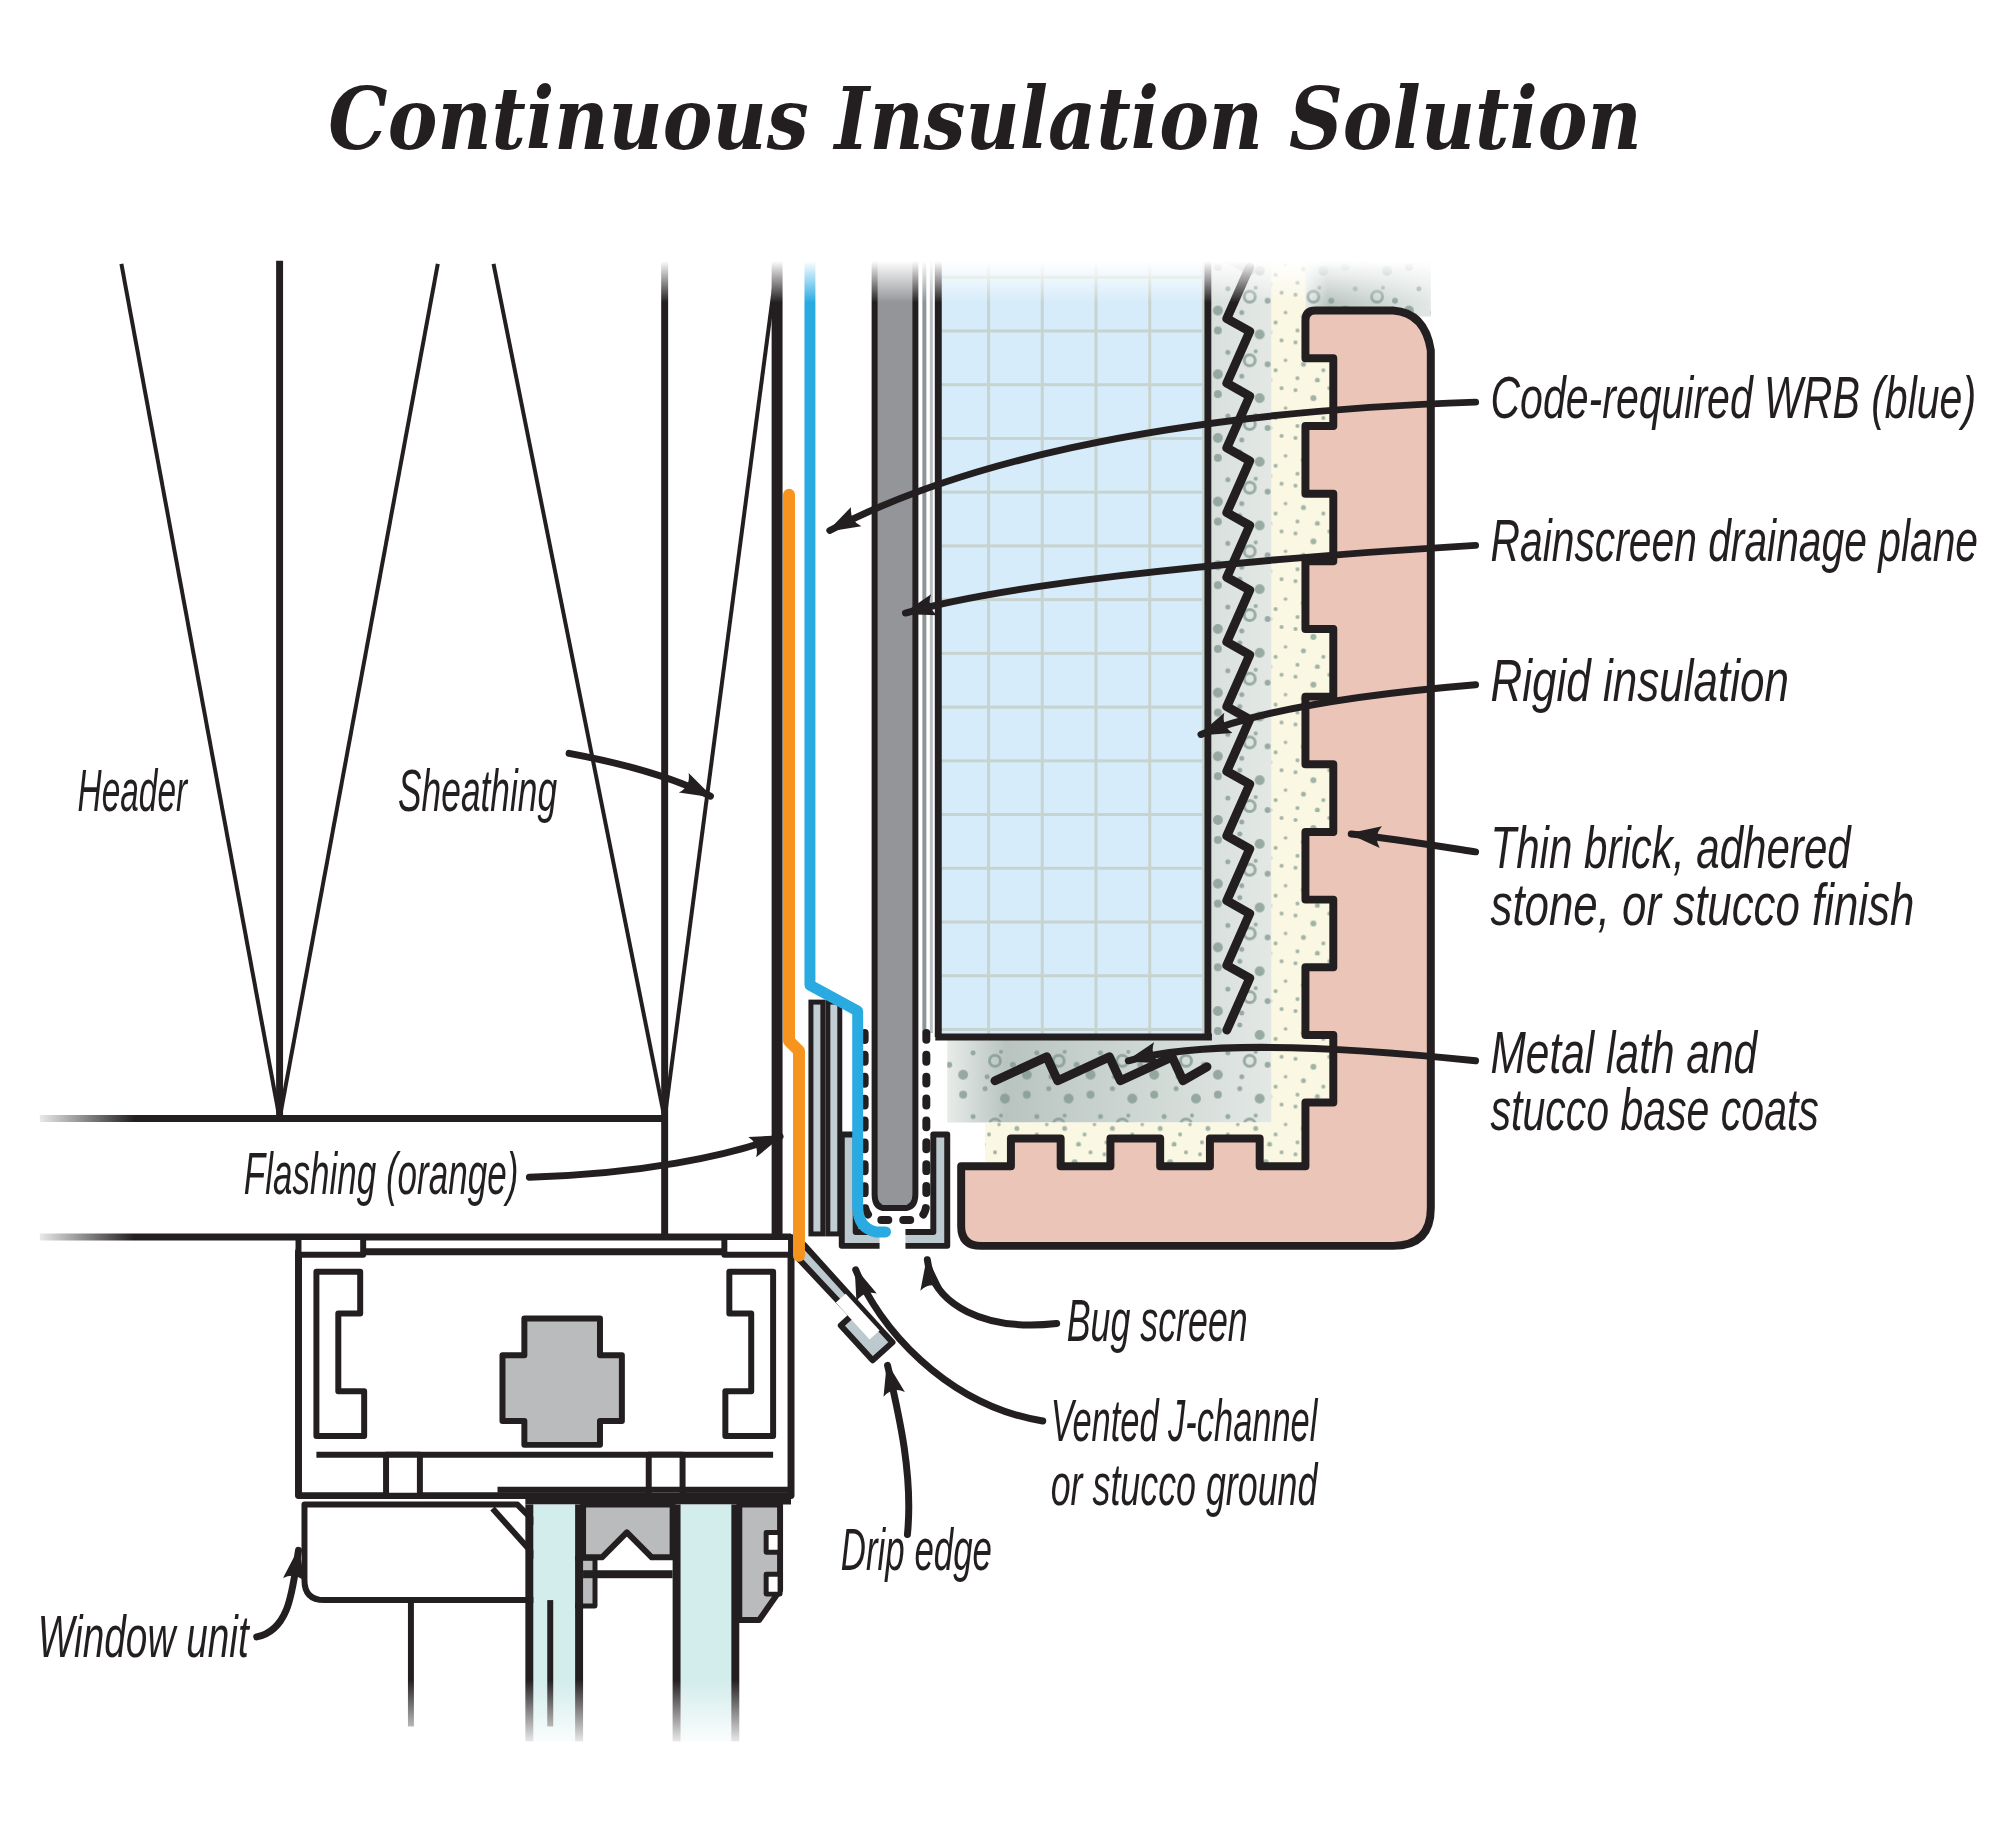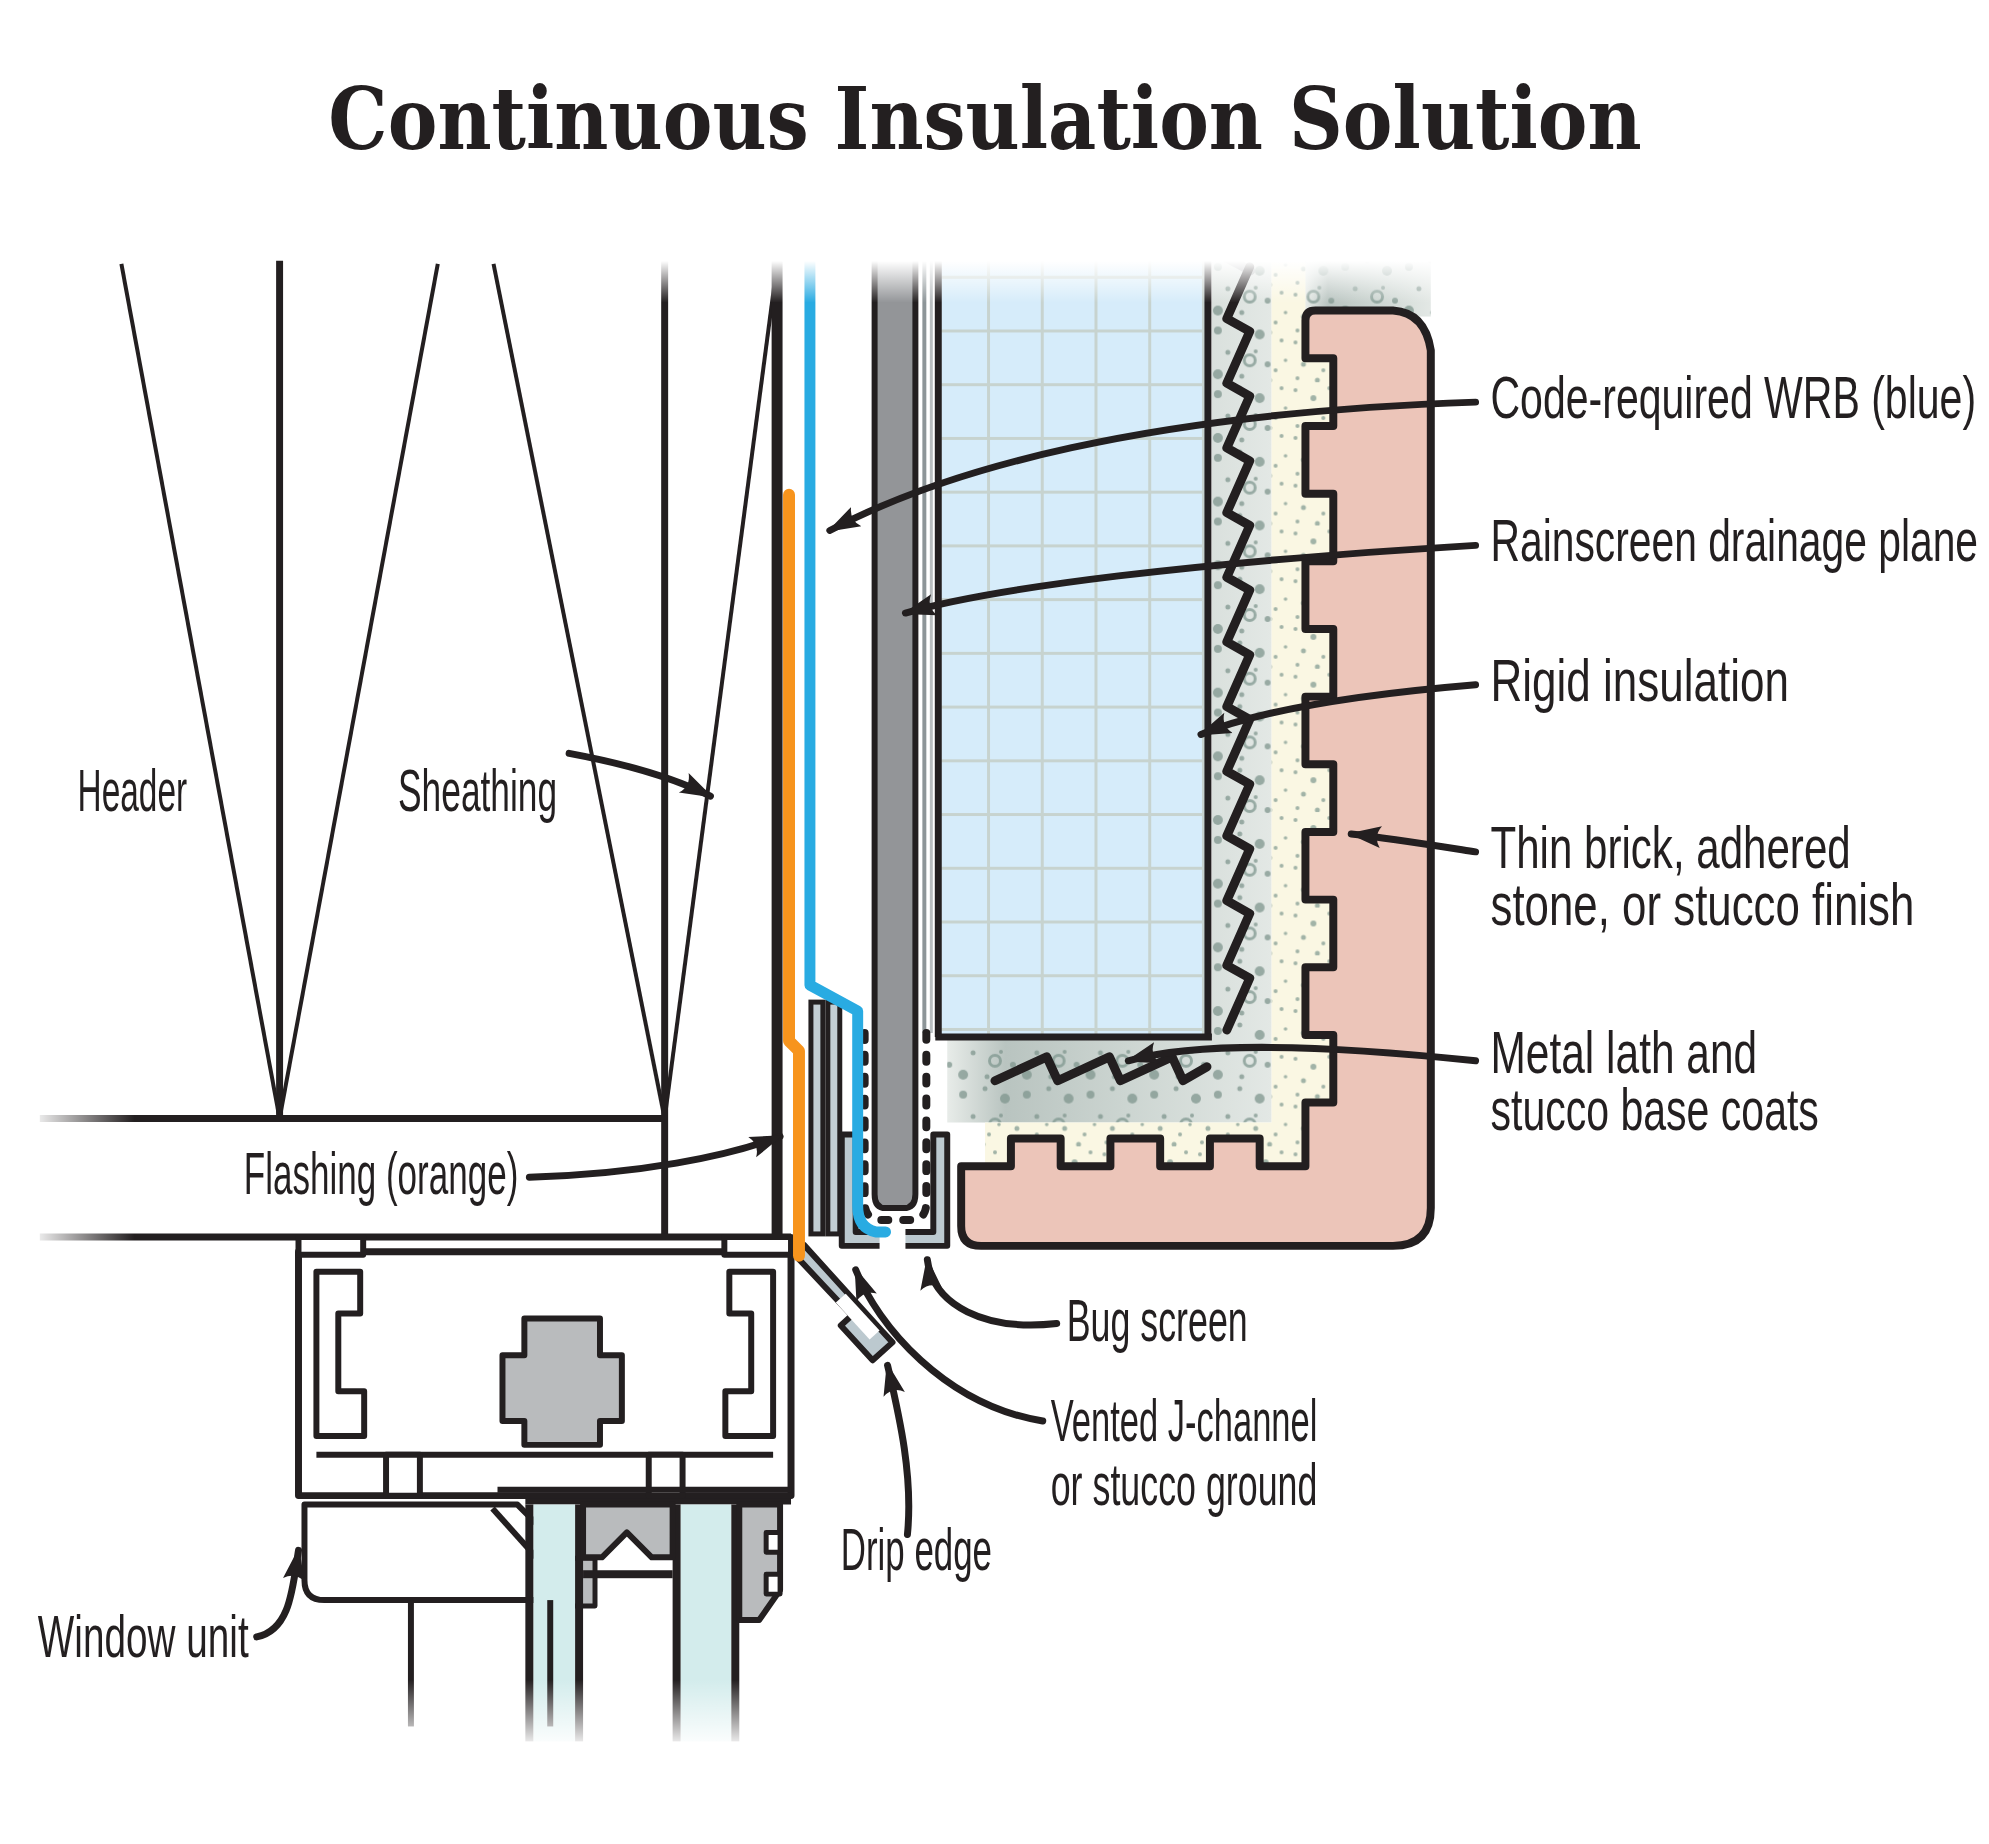--- a/index.html
+++ b/index.html
@@ -1,17 +1,17 @@
 <!DOCTYPE html>
 <html><head>
 <meta charset="utf-8">
 <style>
   html,body{margin:0;padding:0;background:#ffffff;}
   body{font-family:"Liberation Sans", sans-serif;}
-  #stage{width:1604px;height:1845px;position:relative;background:#fff;}
+  #stage{width:1604px;height:1845px;position:relative;background:#fff;font-style:italic;}
   svg{display:block;}
   text{fill:#231f20;}
   .lbl{font-family:"Liberation Sans", sans-serif;font-size:60px;}
   .ttl{font-family:"DejaVu Serif", serif;font-weight:bold;font-size:86px;}
 </style>
 </head>
 <body>
 
 <div id="stage">
 <svg width="1989" height="1845" viewBox="0 0 1999 1854">

